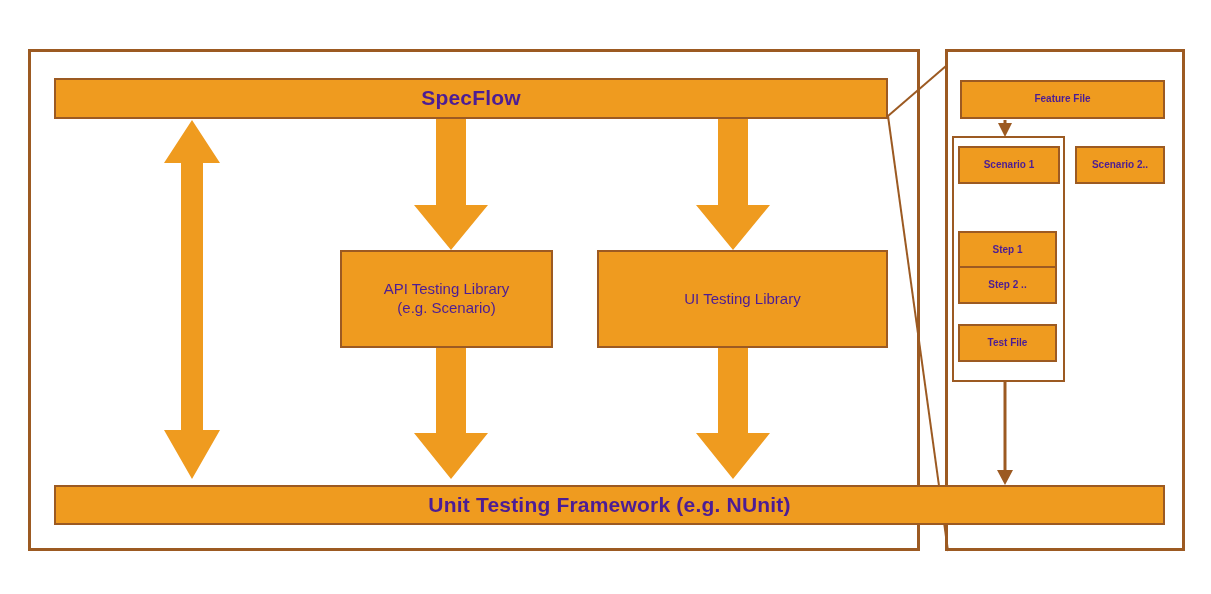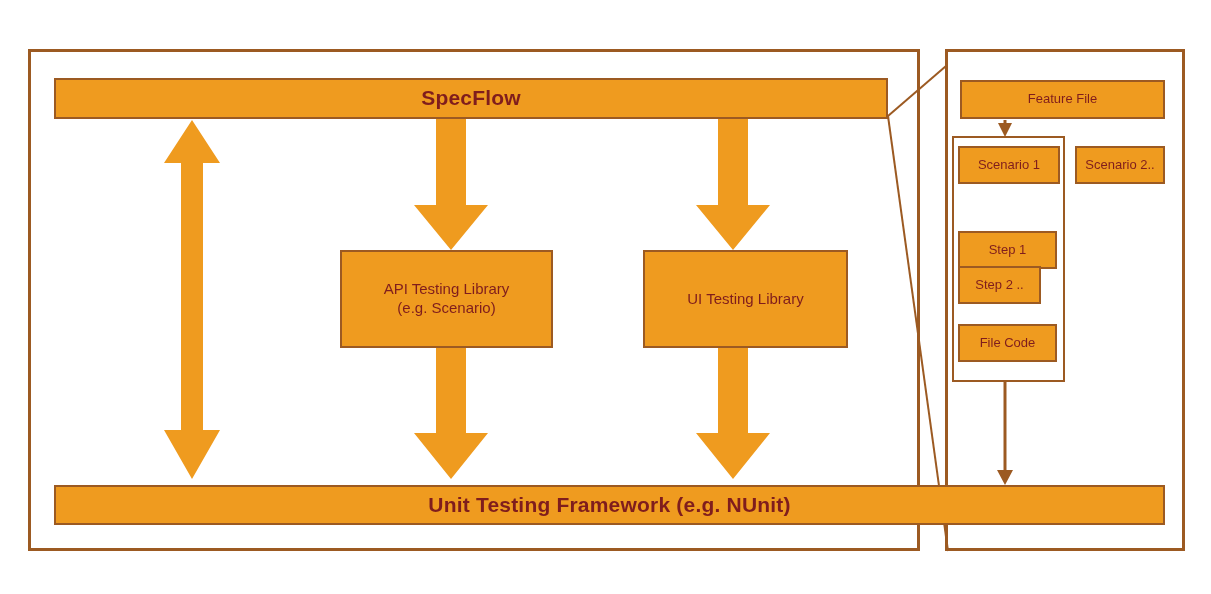--- a/index.html
+++ b/index.html
@@ -21,39 +21,39 @@
     position: absolute;
     border: 3px solid #9c5a22;
     box-sizing: border-box;
     background: transparent;
   }
   .bar, .box {
     position: absolute;
     background: #ef9b1f;
     border: 2px solid #9c5a22;
     box-sizing: border-box;
-    color: #7f1d1d;
+    color: #4c1d95;
     display: flex;
     align-items: center;
     justify-content: center;
     text-align: left;
     line-height: 1.25;
   }
   .bar-title {
     font-weight: bold;
     font-size: 21px;
     letter-spacing: 0.2px;
   }
   .lib-box {
     font-size: 15px;
     font-weight: normal;
   }
   .small-box {
-    font-size: 13px;
-    font-weight: normal;
+    font-size: 10px;
+    font-weight: bold;
   }
   .inner-frame {
     position: absolute;
     border: 2px solid #9c5a22;
     box-sizing: border-box;
     background: transparent;
   }
   svg.overlay {
     position: absolute;
     left: 0;
@@ -113,21 +113,21 @@
 
   <div class="bar bar-title" style="left:54px; top:78px; width:834px; height:41px;">
     <span>SpecFlow</span>
   </div>
 
   <div class="box lib-box two-line" style="left:340px; top:250px; width:213px; height:98px; flex-direction:column;">
     <span>API Testing Library</span>
     <span>(e.g. Scenario)</span>
   </div>
 
-  <div class="box lib-box two-line" style="left:643px; top:250px; width:205px; height:98px; flex-direction:column;">
+  <div class="box lib-box two-line" style="left:597px; top:250px; width:291px; height:98px; flex-direction:column;">
     <span>UI Testing Library</span>
   </div>
 
   <div class="bar bar-title" style="left:54px; top:485px; width:1111px; height:40px;">
     <span>Unit Testing Framework (e.g. NUnit)</span>
   </div>
 
   <div class="box small-box" style="left:960px; top:80px; width:205px; height:39px;">
     <span>Feature File</span>
   </div>
@@ -135,25 +135,25 @@
   <div class="inner-frame" style="left:952px; top:136px; width:113px; height:246px;"></div>
 
   <div class="box small-box" style="left:958px; top:146px; width:102px; height:38px;">
     <span>Scenario 1</span>
   </div>
 
   <div class="box small-box" style="left:958px; top:206px; width:99px; height:38px;margin-top:25px;">
     <span>Step 1</span>
   </div>
 
-  <div class="box small-box" style="left:958px; top:266px; width:83px; height:38px;">
+  <div class="box small-box" style="left:958px; top:266px; width:99px; height:38px;">
     <span>Step 2 ..</span>
   </div>
 
   <div class="box small-box" style="left:958px; top:324px; width:99px; height:38px;">
-    <span>File Code</span>
+    <span>Test File</span>
   </div>
 
   <div class="box small-box" style="left:1075px; top:146px; width:90px; height:38px;">
     <span>Scenario 2..</span>
   </div>
 
 </div>
 
 </body></html>

